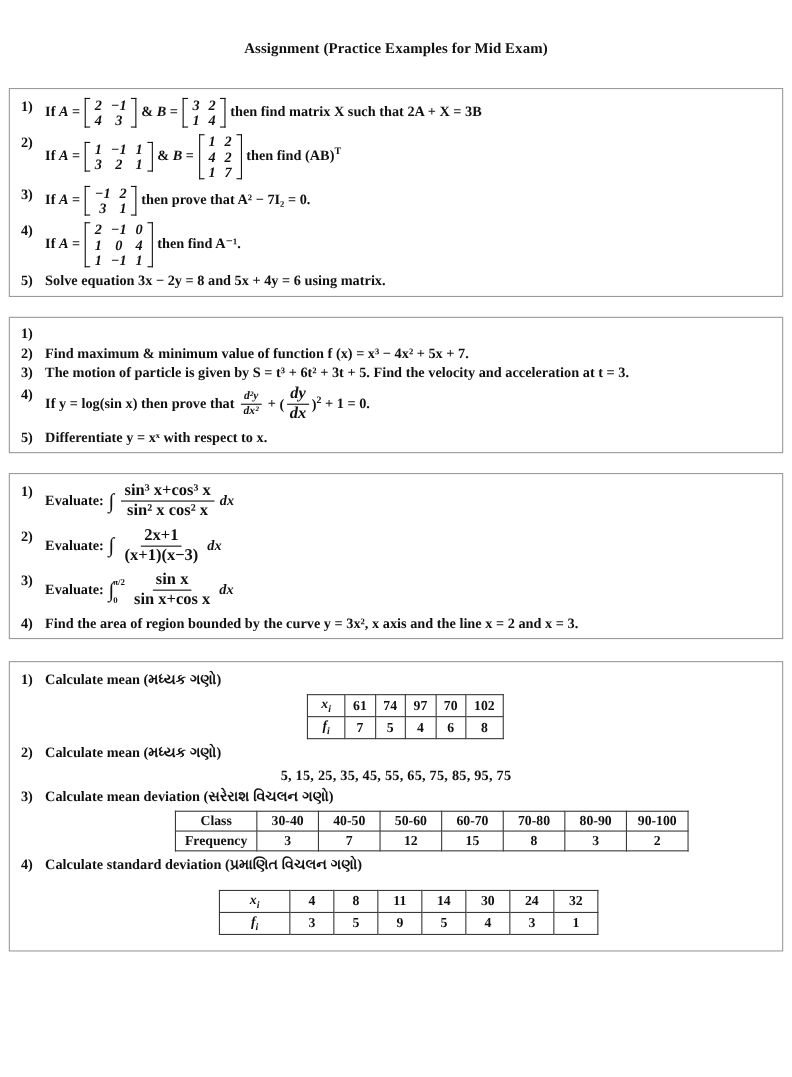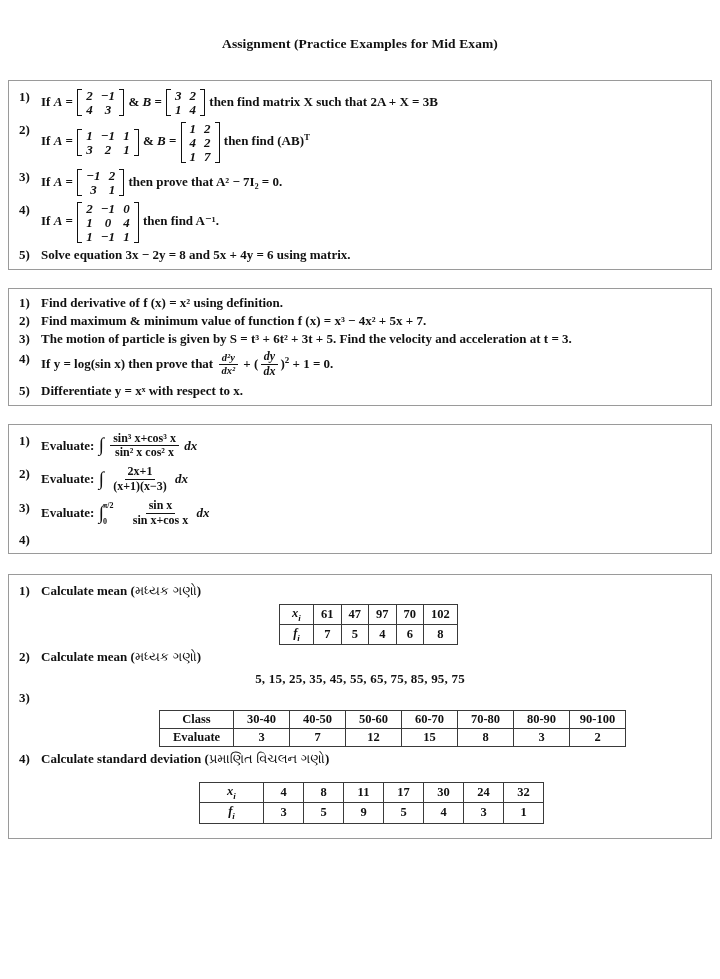--- a/index.html
+++ b/index.html
@@ -82,21 +82,21 @@
   .mgrid > span { padding: 0 4px; line-height: 1.05; font-style: italic; }
   .c2 { grid-template-columns: auto auto; }
   .c3 { grid-template-columns: auto auto auto; }
 
   
   .frac {
     display: inline-flex;
     flex-direction: column;
     align-items: center;
     vertical-align: middle;
-    font-size: 12px;
+    font-size: 15px;
     line-height: 1.12;
     margin: 0 2px;
     position: relative;
     top: -1px;
   }
   .frac .nu { padding: 0 3px; border-bottom: 1px solid #111; }
   .frac .de { padding: 0 3px; }
   .frac.big { font-size: 10.5px; }
 
   
@@ -112,21 +112,21 @@
   .intlim {
     display: inline-flex;
     flex-direction: column;
     font-size: 8px;
     font-style: normal;
     vertical-align: middle;
     line-height: 1;
     position: relative;
     top: 0px;
     margin-left: -2px;
-    margin-right: 11px;
+    margin-right: 0;
   }
   .intlim .up { margin-bottom: 4px; }
   .intlim .lo { margin-top: 4px; }
 
   
   .tbl-wrap { display: flex; align-items: center; }
   table.dt {
     border-collapse: collapse;
     font-size: 12.5px;
     font-weight: bold;
@@ -142,21 +142,21 @@
   table.dt td.hd { font-style: italic; min-width: 34px; }
   table.dt td.hdw { min-width: 74px; font-style: normal; }
   table.dt td.wide { min-width: 56px; }
   .numbers-line {
     text-align: center;
     font-size: 13px;
     font-weight: bold;
     padding: 4px 0 2px 0;
     letter-spacing: .2px;
   }
-  .guj { font-family: "Liberation Sans", "DejaVu Sans", sans-serif; font-weight: normal; }
+  .guj { font-family: "Liberation Sans", "DejaVu Sans", sans-serif; font-weight: bold; }
   .ind-1 { padding-left: 270px; }
   .ind-2 { padding-left: 150px; }
   .ind-3 { padding-left: 190px; }
   .pad-t3 { padding-top: 3px; }
   .pad-b3 { padding-bottom: 3px; }
 </style>
 </head>
 <body>
 
 <div class="page">
@@ -276,21 +276,20 @@
     </div>
 
   </div>
 
   <div class="gap-b"></div>
 
   <div class="section">
 
     <div class="item">
       <span class="num">1)</span>
-      <span class="body">Find derivative of f (x) = x² using definition.</span>
     </div>
 
     <div class="item">
       <span class="num">2)</span>
       <span class="body">Find maximum &amp; minimum value of function f (x) = x³ − 4x² + 5x + 7.</span>
     </div>
 
     <div class="item">
       <span class="num">3)</span>
       <span class="body">The motion of particle is given by S = t³ + 6t² + 3t + 5. Find the velocity and acceleration at t = 3.</span>
@@ -361,20 +360,21 @@
         <span class="frac">
           <span class="nu">sin x</span>
           <span class="de">sin x+cos x</span>
         </span>
         <span class="mi">dx</span>
       </span>
     </div>
 
     <div class="item">
       <span class="num">4)</span>
+      <span class="body">Find the area of region bounded by the curve y = 3x², x axis and the line x = 2 and x = 3.</span>
     </div>
 
   </div>
 
   <div class="gap-d"></div>
 
   <div class="section">
 
     <div class="item pad-t3">
       <span class="num">1)</span>
@@ -382,21 +382,21 @@
         <span>Calculate mean (</span><span class="guj">મધ્યક ગણો</span><span>)</span>
       </span>
     </div>
 
     <div class="tbl-wrap ind-1 pad-t3 pad-b3">
       <table class="dt">
         <tbody>
             <tr>
           <td class="hd"><span>x</span><sub class="ix">i</sub></td>
           <td>61</td>
-          <td>47</td>
+          <td>74</td>
           <td>97</td>
           <td>70</td>
           <td>102</td>
         </tr>
         <tr>
           <td class="hd"><span>f</span><sub class="ix">i</sub></td>
           <td>7</td>
           <td>5</td>
           <td>4</td>
           <td>6</td>
@@ -410,37 +410,40 @@
       <span class="num">2)</span>
       <span class="body">
         <span>Calculate mean (</span><span class="guj">મધ્યક ગણો</span><span>)</span>
       </span>
     </div>
 
     <div class="numbers-line">5, 15, 25, 35, 45, 55, 65, 75, 85, 95, 75</div>
 
     <div class="item">
       <span class="num">3)</span>
+      <span class="body">
+        <span>Calculate mean deviation (</span><span class="guj">સરેરાશ વિચલન ગણો</span><span>)</span>
+      </span>
     </div>
 
     <div class="tbl-wrap ind-2 pad-t3 pad-b3">
       <table class="dt">
         <tbody>
             <tr>
           <td class="hdw">Class</td>
           <td class="wide">30-40</td>
           <td class="wide">40-50</td>
           <td class="wide">50-60</td>
           <td class="wide">60-70</td>
           <td class="wide">70-80</td>
           <td class="wide">80-90</td>
           <td class="wide">90-100</td>
         </tr>
         <tr>
-          <td class="hdw">Evaluate</td>
+          <td class="hdw">Frequency</td>
           <td class="wide">3</td>
           <td class="wide">7</td>
           <td class="wide">12</td>
           <td class="wide">15</td>
           <td class="wide">8</td>
           <td class="wide">3</td>
           <td class="wide">2</td>
         </tr>
       </tbody>
         </table>
@@ -454,21 +457,21 @@
     </div>
 
     <div class="tbl-wrap ind-3" style="padding-top:14px;padding-bottom:10px;">
       <table class="dt">
         <tbody>
             <tr>
           <td class="hd" style="min-width:64px;"><span>x</span><sub class="ix">i</sub></td>
           <td style="min-width:40px;">4</td>
           <td style="min-width:40px;">8</td>
           <td style="min-width:40px;">11</td>
-          <td style="min-width:40px;">17</td>
+          <td style="min-width:40px;">14</td>
           <td style="min-width:40px;">30</td>
           <td style="min-width:40px;">24</td>
           <td style="min-width:40px;">32</td>
         </tr>
         <tr>
           <td class="hd" style="min-width:64px;"><span>f</span><sub class="ix">i</sub></td>
           <td style="min-width:40px;">3</td>
           <td style="min-width:40px;">5</td>
           <td style="min-width:40px;">9</td>
           <td style="min-width:40px;">5</td>

